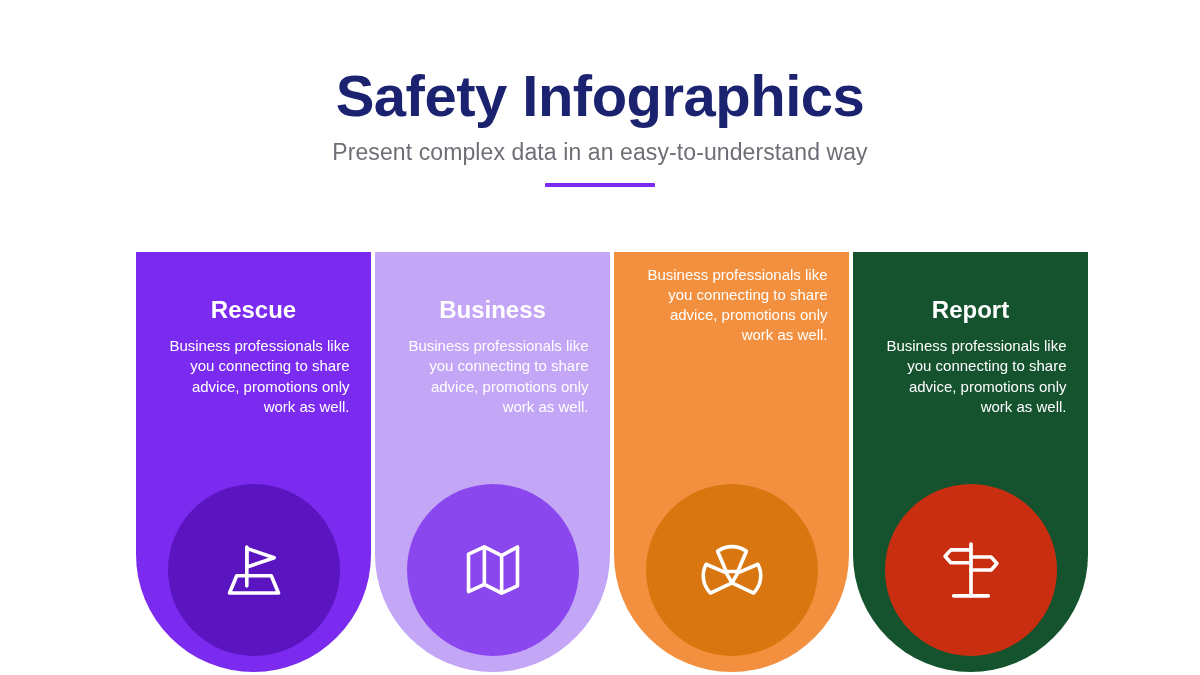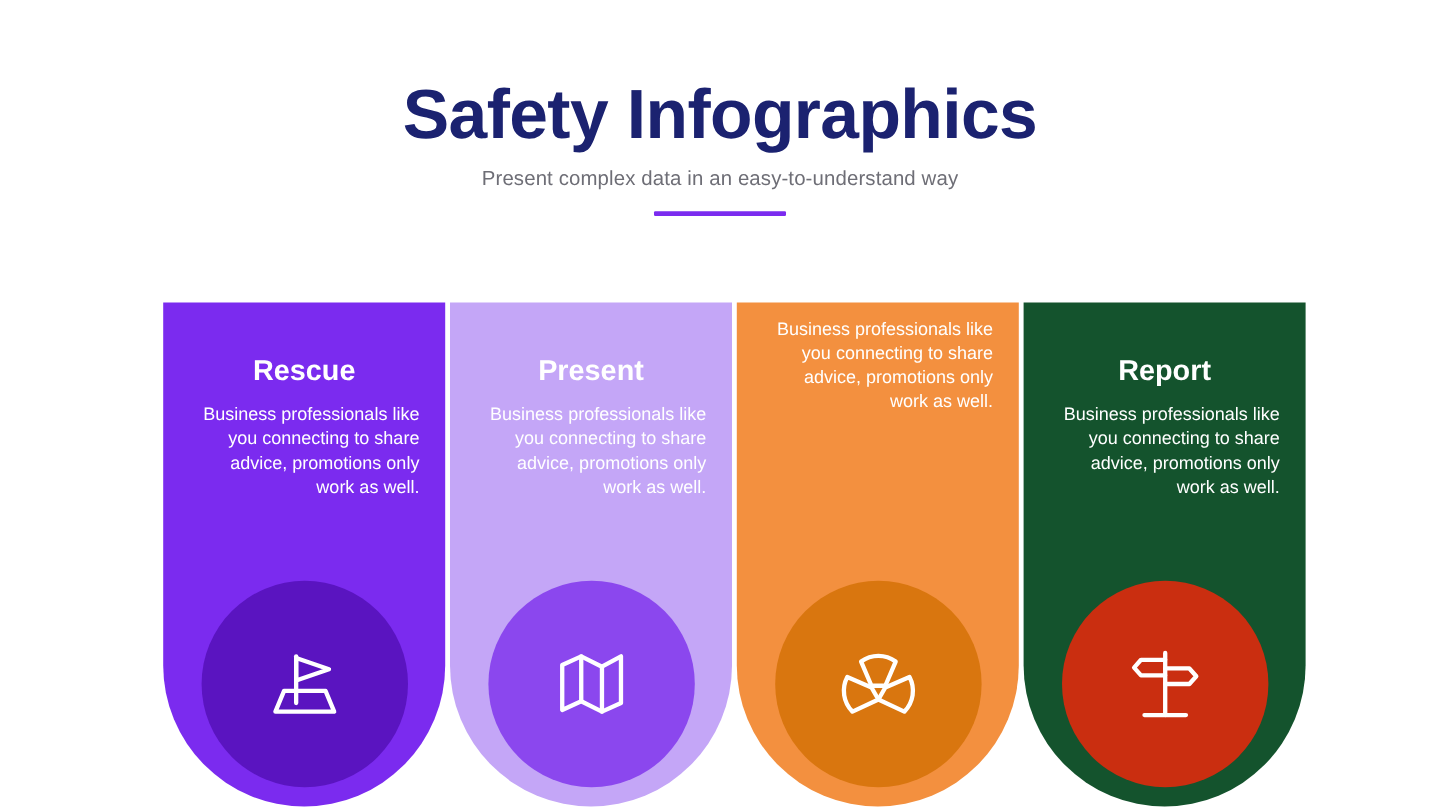--- a/index.html
+++ b/index.html
@@ -33,21 +33,21 @@
     font-size: 58px;
     font-weight: bold;
     color: #1B2270;
     letter-spacing: -0.5px;
     line-height: 1.12;
     white-space: nowrap;
   }
 
   .subtitle {
     margin-top: 10px;
-    font-size: 17px;
+    font-size: 23px;
     font-weight: normal;
     color: #6E6E76;
     letter-spacing: 0.1px;
   }
 
   .accent-bar {
     width: 110px;
     height: 4px;
     background: #7B2BEF;
     margin: 17px auto 0 auto;
@@ -144,21 +144,21 @@
           <svg viewBox="0 0 100 100">
             <path d="M40 18 L40 72"></path>
             <path d="M40 20 L78 33 L40 46 Z"></path>
             <path d="M26 58 L74 58 L84 82 L16 82 Z"></path>
           </svg>
         </span>
       </div>
     </div>
 
     <div class="card" style="background: rgb(196, 166, 247);">
-      <div class="card-title">Present</div>
+      <div class="card-title">Business</div>
       <div class="card-body">Business professionals like you connecting to share advice, promotions only work as well.</div>
       <div class="icon-circle" style="background: rgb(139, 71, 238);">
         <span>
           <svg viewBox="0 0 100 100">
             <path d="M16 28 L38 18 L62 30 L84 18 L84 72 L62 82 L38 70 L16 80 Z"></path>
             <path d="M38 18 L38 70"></path>
             <path d="M62 30 L62 82"></path>
           </svg>
         </span>
       </div>

